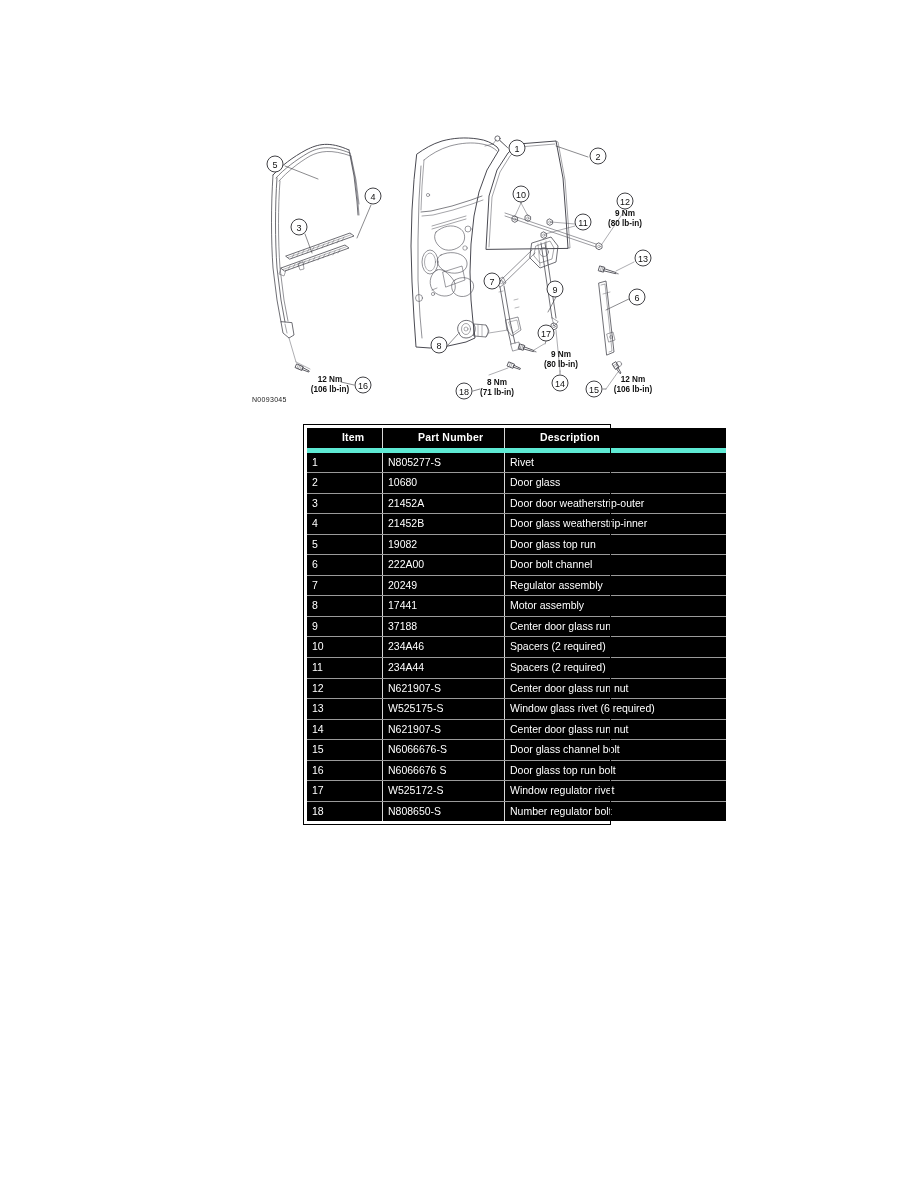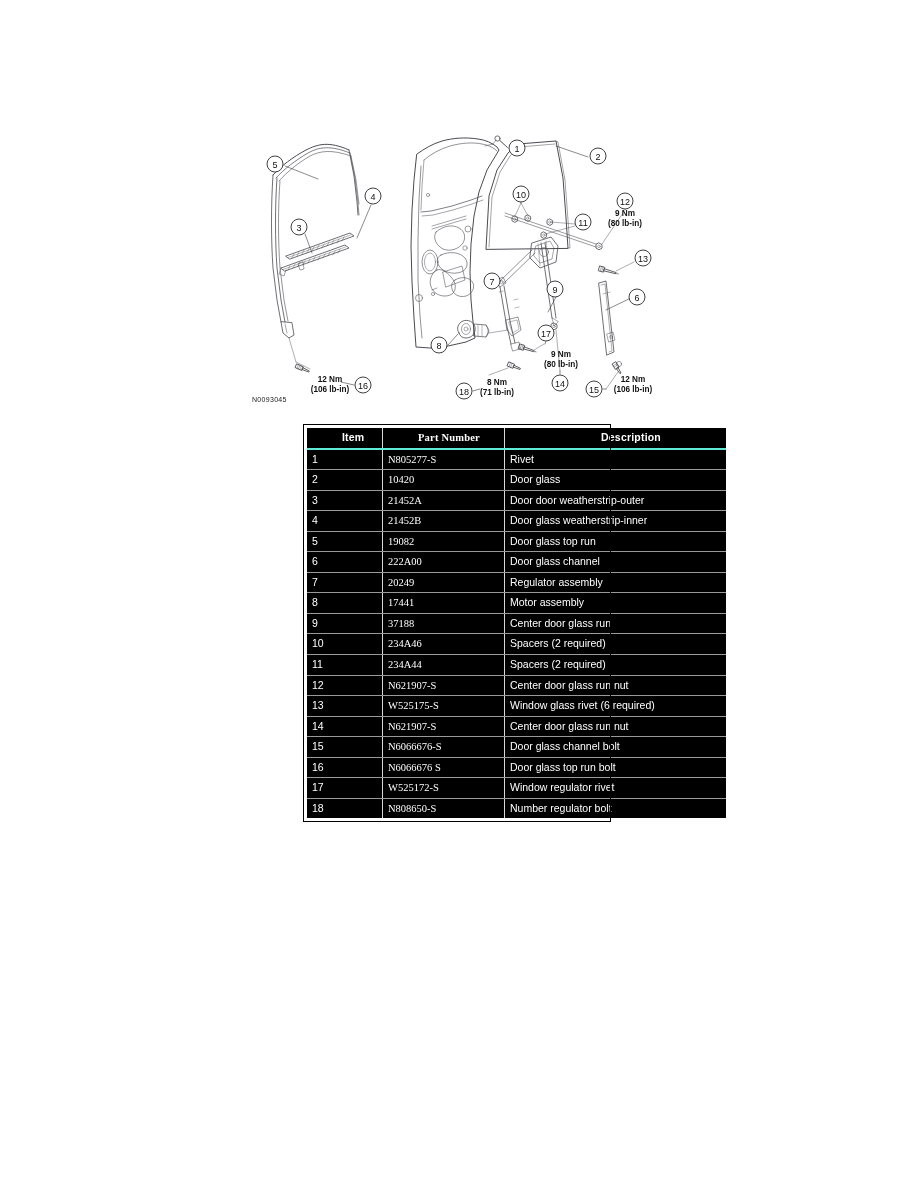--- a/index.html
+++ b/index.html
@@ -64,28 +64,28 @@
     border-right: 1px solid #d8d8d8;
     border-bottom: 1px solid #9a9a9a;
     text-align: left;
     vertical-align: middle;
     background: #000;
     overflow: hidden;
     white-space: nowrap;
   }
   table.parts th {
     font-weight: bold;
-    border-bottom: 2px solid #5eead4;
+    border-bottom: 5px solid #5eead4;
     letter-spacing: 0.2px;
     padding-left: 35px;
   }
   table.parts th.c-item,  table.parts td.c-item  { width: 36px; }
-  table.parts th.c-part,  table.parts td.c-part  { width: 82px; font-family: Liberation Serif, serif; }
+  table.parts th.c-part,  table.parts td.c-part  { width: 82px; }
   table.parts th.c-desc,  table.parts td.c-desc  { width: 182px; border-right: none; }
-  table.parts th.c-desc { text-align: center; }
+  table.parts th.c-desc { }
   table.parts tr:last-child td { border-bottom: none; }
 
   
   .callout-txt {
     font-family: "Liberation Sans", sans-serif;
     font-size: 9px;
     fill: #111;
     text-anchor: middle;
     dominant-baseline: central;
   }
@@ -472,42 +472,42 @@
       </tr>
     </thead>
     <tbody id="parts-body">
         <tr>
           <td class="c-item">1</td>
           <td class="c-part">N805277-S</td>
           <td class="c-desc">Rivet</td>
         </tr>
         <tr>
           <td class="c-item">2</td>
-          <td class="c-part">10420</td>
+          <td class="c-part">10680</td>
           <td class="c-desc">Door glass</td>
         </tr>
         <tr>
           <td class="c-item">3</td>
           <td class="c-part">21452A</td>
           <td class="c-desc">Door door weatherstrip-outer</td>
         </tr>
         <tr>
           <td class="c-item">4</td>
           <td class="c-part">21452B</td>
           <td class="c-desc">Door glass weatherstrip-inner</td>
         </tr>
         <tr>
           <td class="c-item">5</td>
           <td class="c-part">19082</td>
           <td class="c-desc">Door glass top run</td>
         </tr>
         <tr>
           <td class="c-item">6</td>
           <td class="c-part">222A00</td>
-          <td class="c-desc">Door glass channel</td>
+          <td class="c-desc">Door bolt channel</td>
         </tr>
         <tr>
           <td class="c-item">7</td>
           <td class="c-part">20249</td>
           <td class="c-desc">Regulator assembly</td>
         </tr>
         <tr>
           <td class="c-item">8</td>
           <td class="c-part">17441</td>
           <td class="c-desc">Motor assembly</td>

